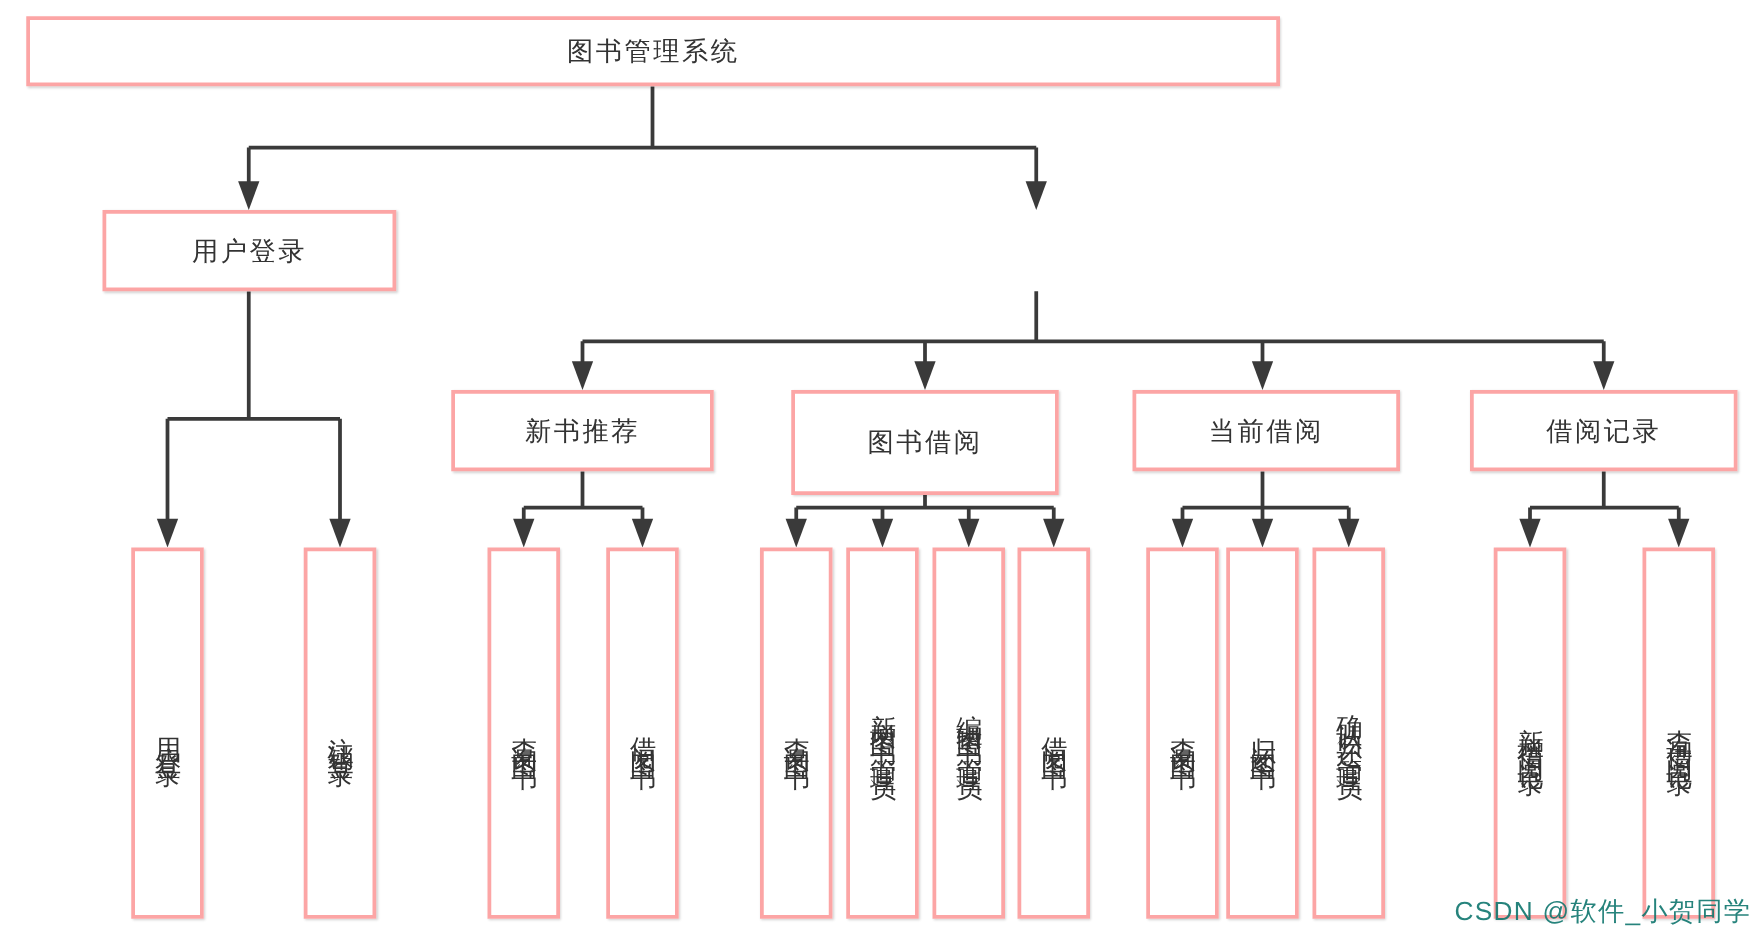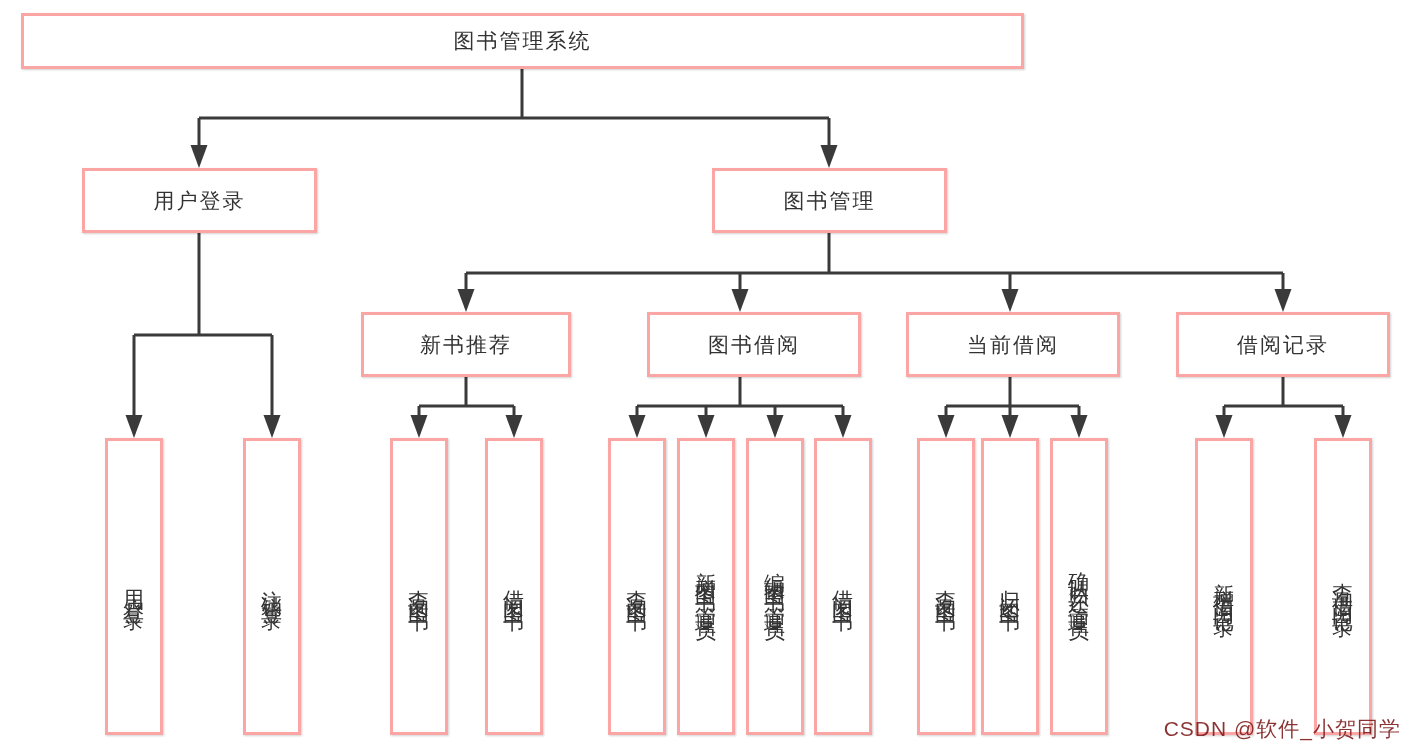--- a/index.html
+++ b/index.html
@@ -12,21 +12,21 @@
     position:absolute;background:#ffffff;border:3px solid #fca5a5;box-sizing:border-box;
     display:flex;align-items:center;justify-content:center;color:#333333;
     box-shadow:1px 1px 2px rgba(0,0,0,0.18);
   }
   .box.h{font-size:21px;letter-spacing:2px;white-space:nowrap;}
   .box.v .vtext{
     writing-mode:vertical-rl;text-orientation:mixed;
     font-size:21px;letter-spacing:7px;color:#333333;line-height:1;
   }
   .watermark{
-    position:absolute;top:715px;right:4px;color:#7f1d1d;font-size:21px;
+    position:absolute;top:715px;right:4px;color:#0f766e;font-size:21px;
     letter-spacing:1px;white-space:nowrap;z-index:5;opacity:0.9;
   }
 </style>
 </head>
 <body>
 
 <div class="canvas">
 
   <svg class="connectors" width="1405" height="747" viewBox="0 0 1405 747" xmlns="http://www.w3.org/2000/svg">
     <g stroke="#3a3a3a" stroke-width="3" fill="none">
@@ -64,24 +64,23 @@
       <polygon points="1001.5,415 1018.5,415 1010,438"></polygon>
       <polygon points="1070.5,415 1087.5,415 1079,438"></polygon>
       <polygon points="1215.5,415 1232.5,415 1224,438"></polygon>
       <polygon points="1334.5,415 1351.5,415 1343,438"></polygon>
     </g>
   </svg>
 
   <div class="box h" style="left:21px;top:13px;width:1003px;height:56px;">图书管理系统</div>
 
   <div class="box h" style="left:82px;top:168px;width:235px;height:65px;">用户登录</div>
-  <div class="box h" style="left:712px;top:168px;width:235px;height:65px;">图书管理</div>
 
   <div class="box h" style="left:361px;top:312px;width:210px;height:65px;">新书推荐</div>
-  <div class="box h" style="left:633px;top:312px;width:214px;height:65px;margin-left:14px;">图书借阅</div>
+  <div class="box h" style="left:633px;top:312px;width:214px;height:84px;">图书借阅</div>
   <div class="box h" style="left:1176px;top:312px;width:214px;height:65px;">借阅记录</div>
   <div class="box h" style="left:906px;top:312px;width:214px;height:65px;">当前借阅</div>
 
   <div class="box v" style="left:105px;top:438px;width:58px;height:297px;">
     <span class="vtext">用户登录</span>
   </div>
   <div class="box v" style="left:243px;top:438px;width:58px;height:297px;">
     <span class="vtext">注销登录</span>
   </div>
 

